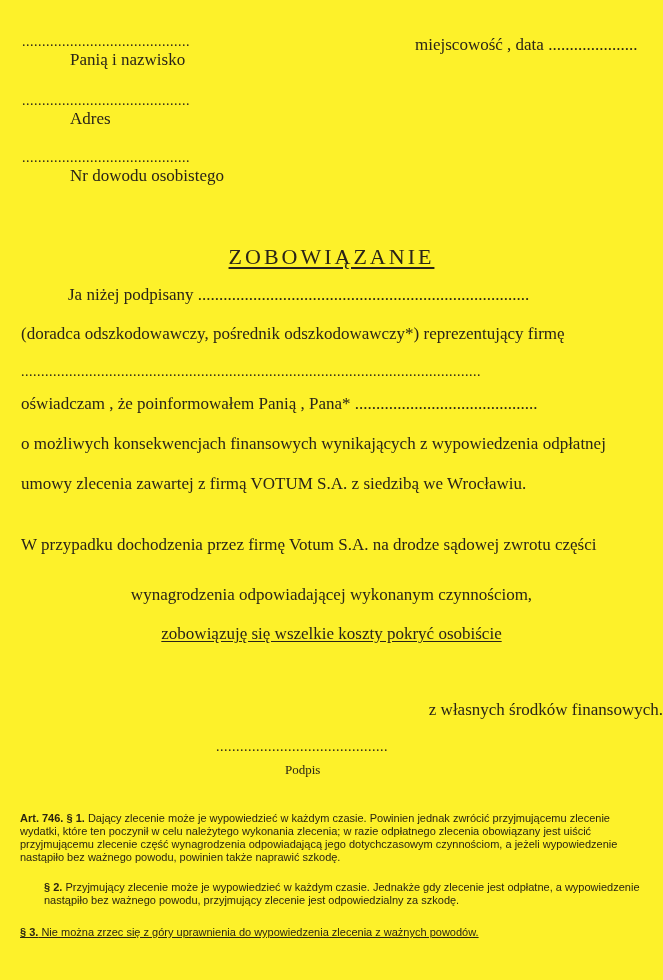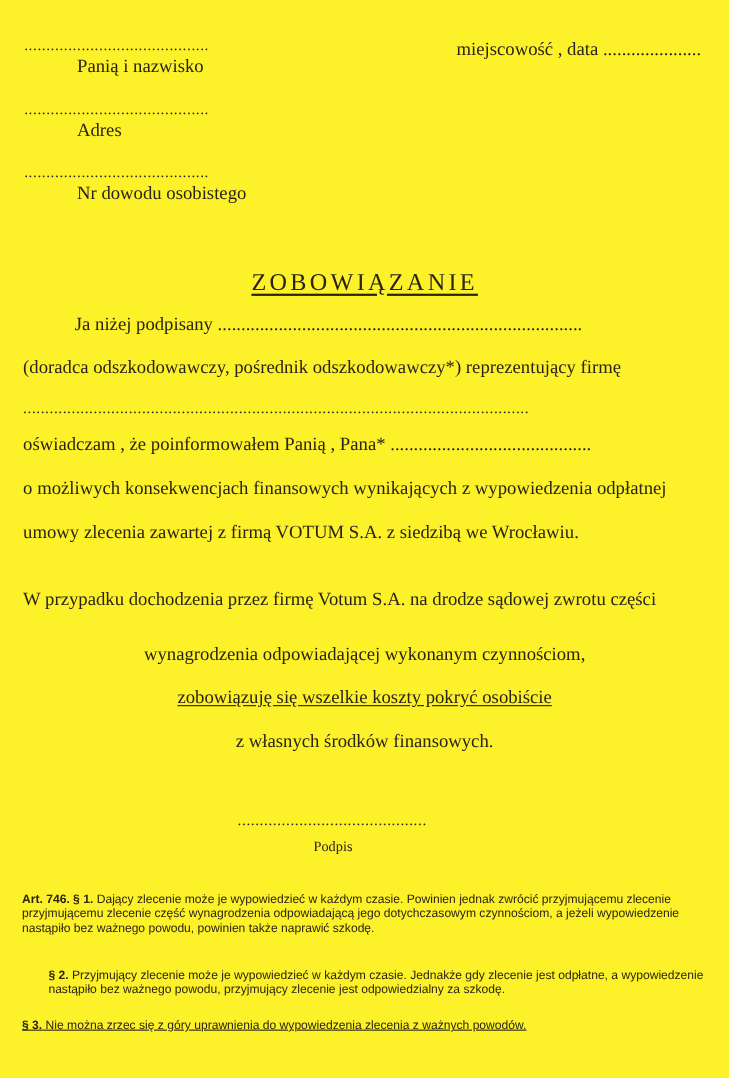--- a/index.html
+++ b/index.html
@@ -41,27 +41,28 @@
 <div class="abs serif" style="left:68px; top:285px;">Ja niżej podpisany ..............................................................................</div>
 <div class="abs serif" style="left:21px; top:324px;">(doradca odszkodowawczy, pośrednik odszkodowawczy*) reprezentujący firmę</div>
 <div class="abs serif dots" style="left:21px; top:364px;">...................................................................................................................</div>
 <div class="abs serif" style="left:21px; top:394px;">oświadczam , że poinformowałem  Panią , Pana* ...........................................</div>
 <div class="abs serif" style="left:21px; top:434px;">o możliwych konsekwencjach finansowych wynikających z wypowiedzenia  odpłatnej</div>
 <div class="abs serif" style="left:21px; top:474px;">umowy zlecenia zawartej z firmą VOTUM S.A.  z siedzibą we Wrocławiu.</div>
 
 <div class="abs serif" style="left:21px; top:511px;margin-top:24px;">W przypadku dochodzenia przez firmę Votum S.A. na drodze sądowej zwrotu części</div>
 <div class="abs serif center" style="top:585px;">wynagrodzenia odpowiadającej wykonanym czynnościom,</div>
 <div class="abs serif center u" style="top:624px;">zobowiązuję się wszelkie koszty pokryć osobiście</div>
-<div class="abs serif center" style="top:664px;">z własnych środków finansowych.</div>
+<div class="abs serif center" style="top:700px;text-align:right;">z własnych środków finansowych.</div>
 
 <div class="abs serif dots" style="left:216px; top:739px;">...........................................</div>
 <div class="abs" style="left:285px; top:762px; font-size:13px;">Podpis</div>
 
 <div class="abs sans" style="left:20px; top:812px;">
   <div><b>Art. 746. § 1.</b><span> Dający zlecenie może je wypowiedzieć w każdym czasie. Powinien jednak zwrócić przyjmującemu zlecenie</span></div>
+  <div>wydatki, które ten poczynił w celu należytego wykonania zlecenia; w razie odpłatnego zlecenia obowiązany jest uiścić</div>
   <div>przyjmującemu zlecenie część wynagrodzenia odpowiadającą jego dotychczasowym czynnościom, a jeżeli wypowiedzenie</div>
   <div>nastąpiło bez ważnego powodu, powinien także naprawić szkodę.</div>
 </div>
 
 <div class="abs sans" style="left:20px; top:881px;margin-left:24px;">
   <div><b>§ 2.</b><span> Przyjmujący zlecenie może je wypowiedzieć w każdym czasie. Jednakże gdy zlecenie jest odpłatne, a wypowiedzenie</span></div>
   <div>nastąpiło bez ważnego powodu, przyjmujący zlecenie jest odpowiedzialny za szkodę.</div>
 </div>
 
 <div class="abs sans" style="left:20px; top:926px;text-decoration:underline;">

